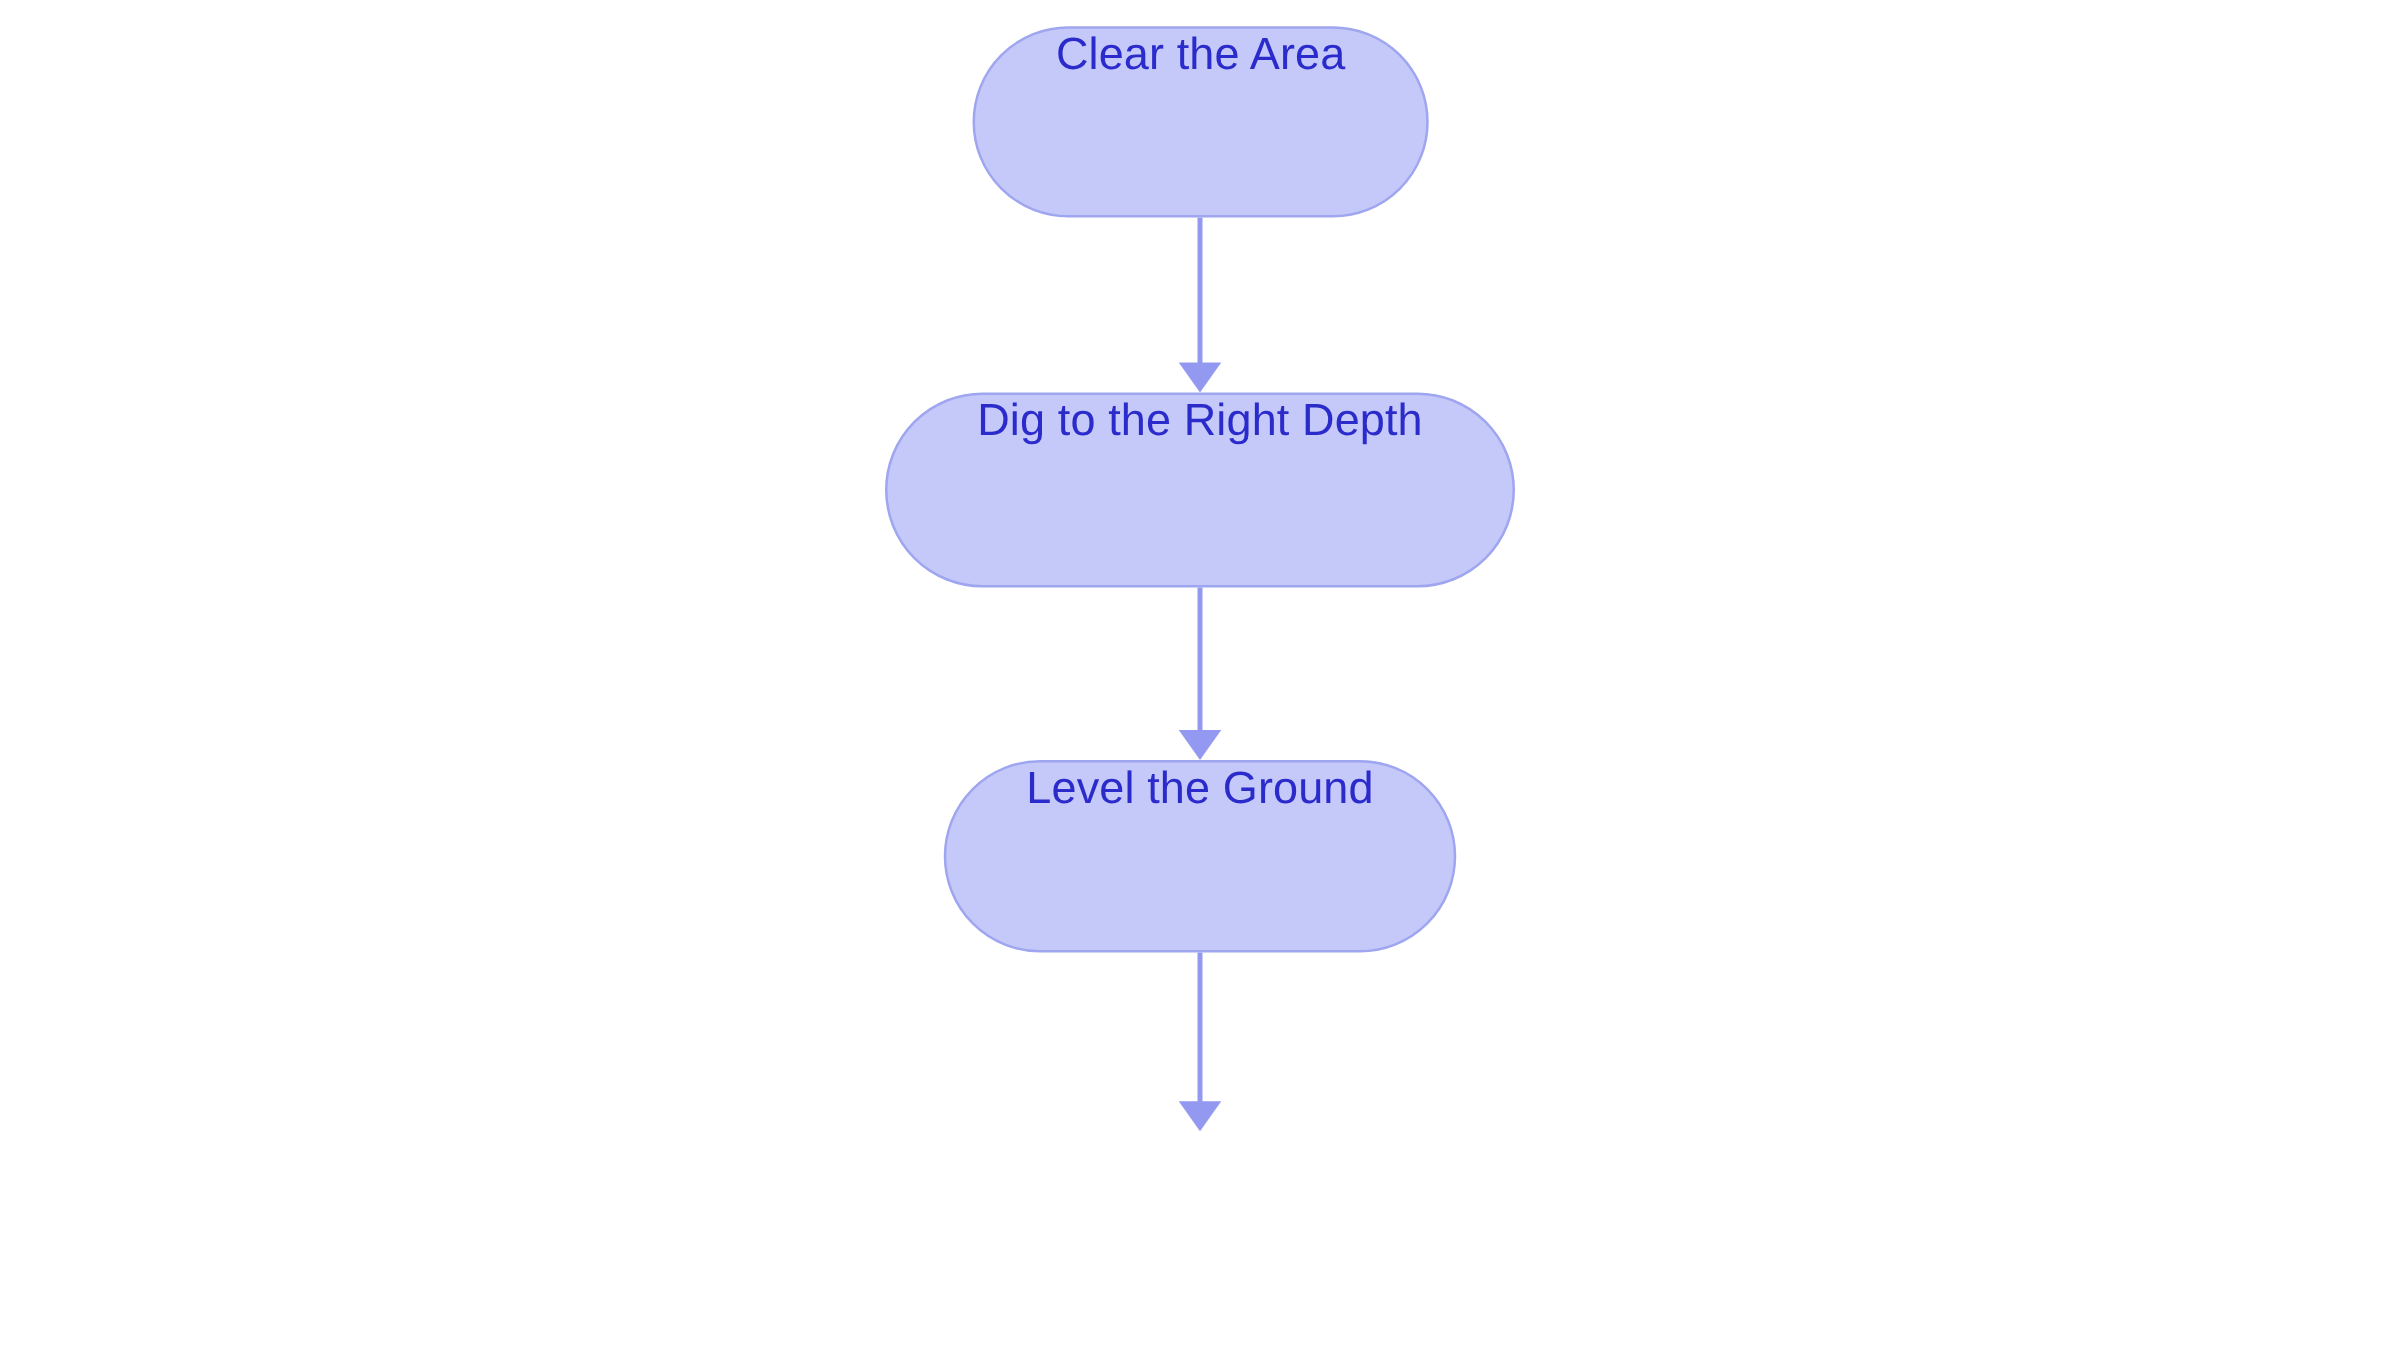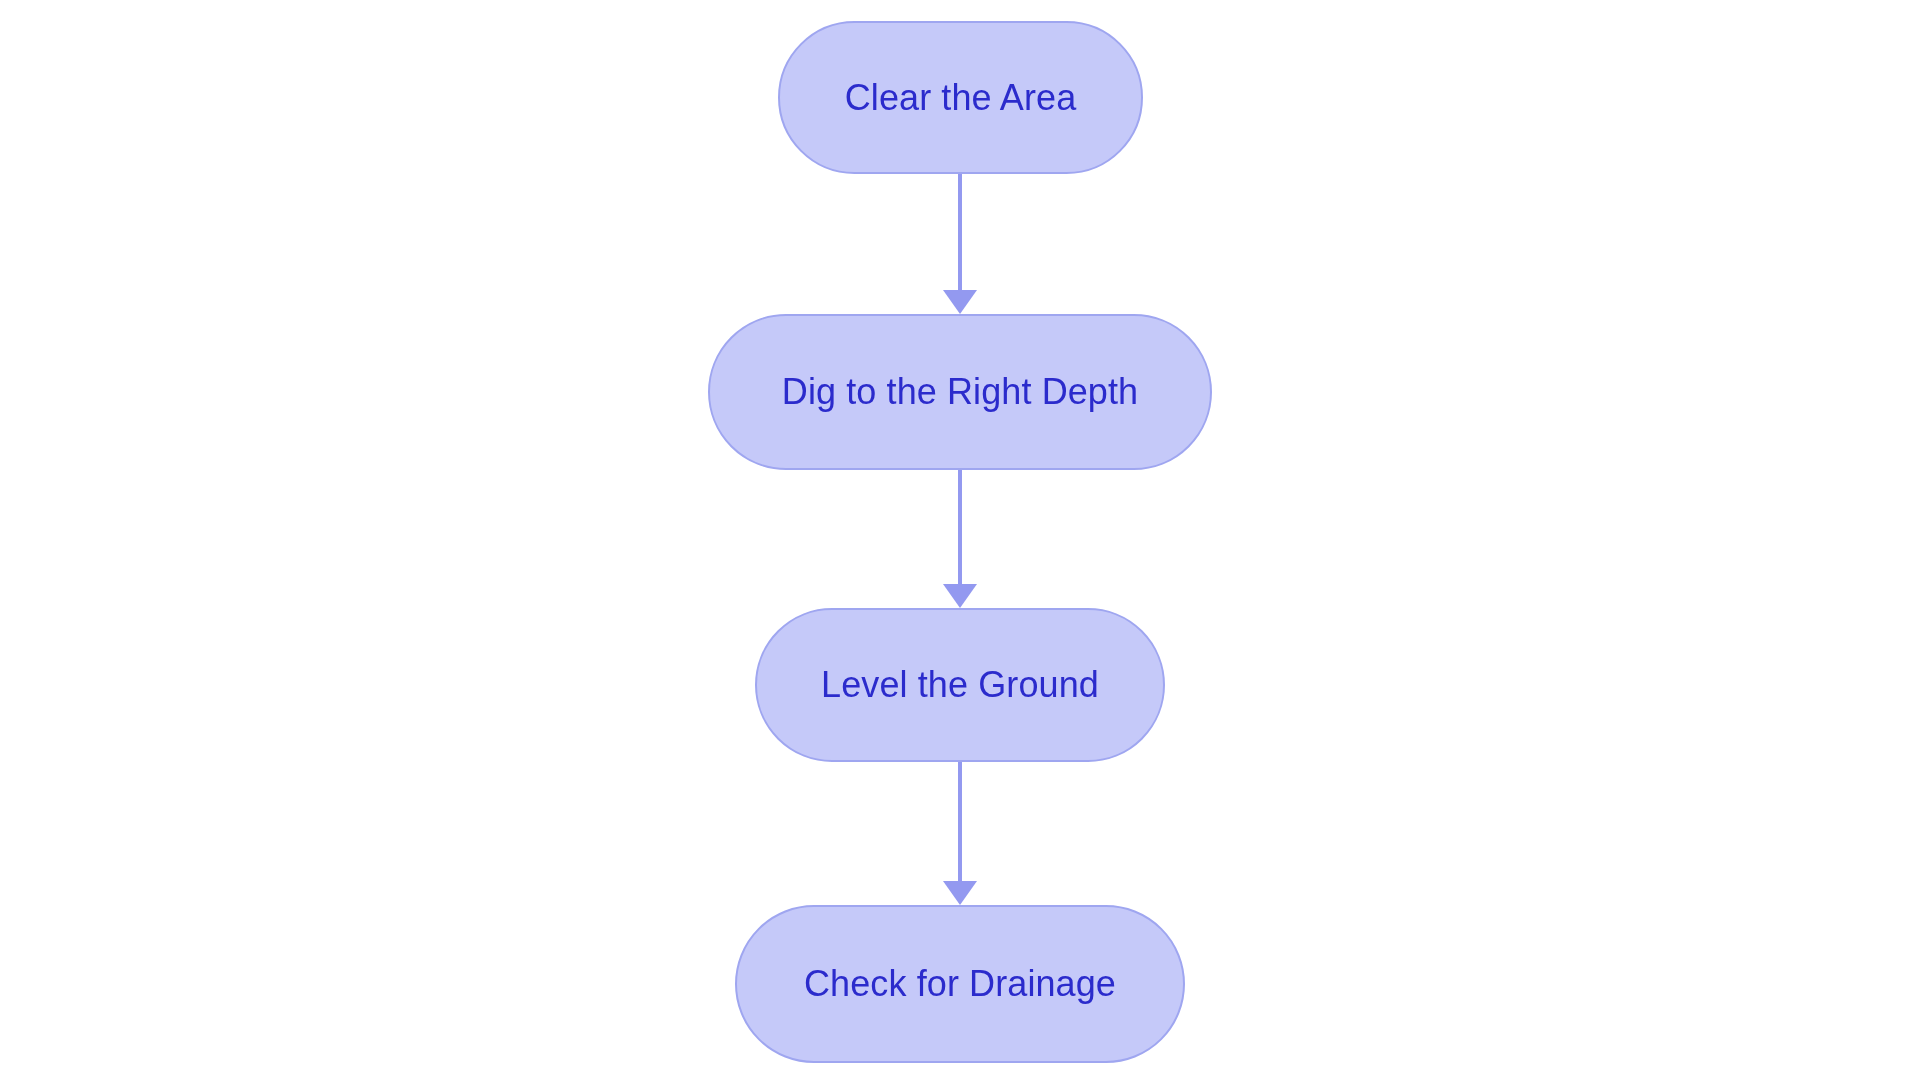--- a/index.html
+++ b/index.html
@@ -28,21 +28,21 @@
     top: 0;
     width: 1920px;
     height: 1083px;
     pointer-events: none;
   }
 
   .flow-node {
     position: absolute;
     box-sizing: border-box;
     display: flex;
-    align-items: center;
+    align-items: flex-start;
     justify-content: center;
     background: #C5C9F9;
     border: 2px solid #9FA6F0;
     border-radius: 999px;
     z-index: 2;
   }
 
   .flow-node-label {
     color: #2B2BCC;
     font-size: 36px;
@@ -87,17 +87,14 @@
   </div>
 
   <div class="flow-node" id="node-level-the-ground">
     <span class="flow-node-label">Level the Ground</span>
   </div>
 
   <div class="flow-node" id="node-dig-to-the-right-depth">
     <span class="flow-node-label">Dig to the Right Depth</span>
   </div>
 
-  <div class="flow-node" id="node-check-for-drainage">
-    <span class="flow-node-label">Check for Drainage</span>
-  </div>
 
 </div>
 
 </body></html>

